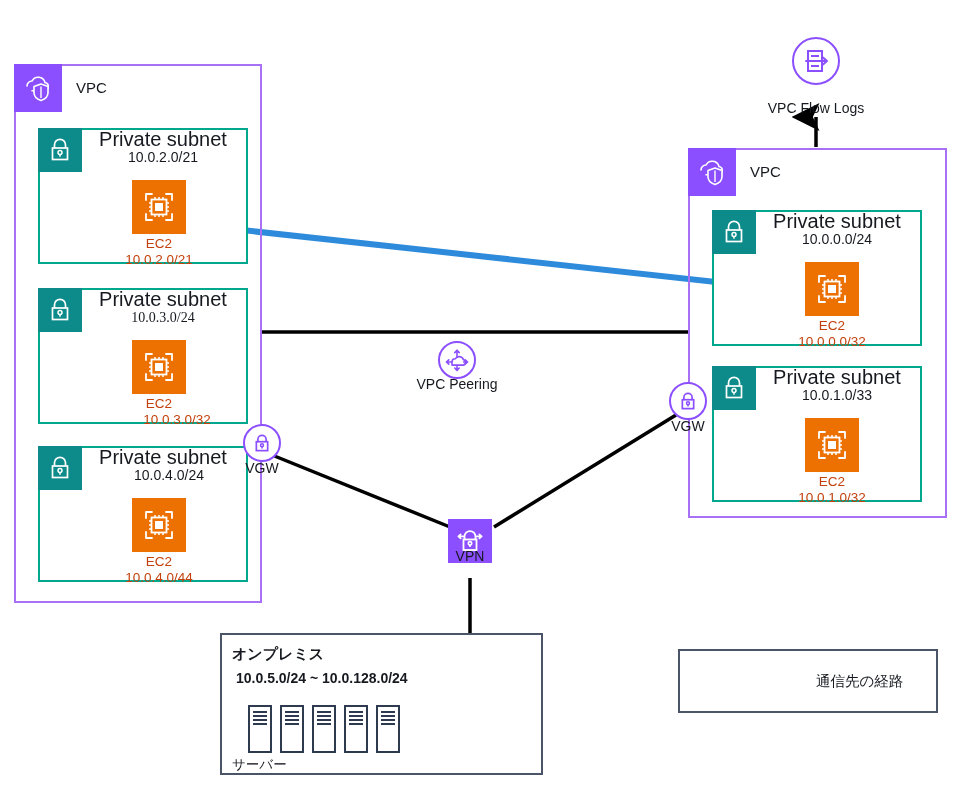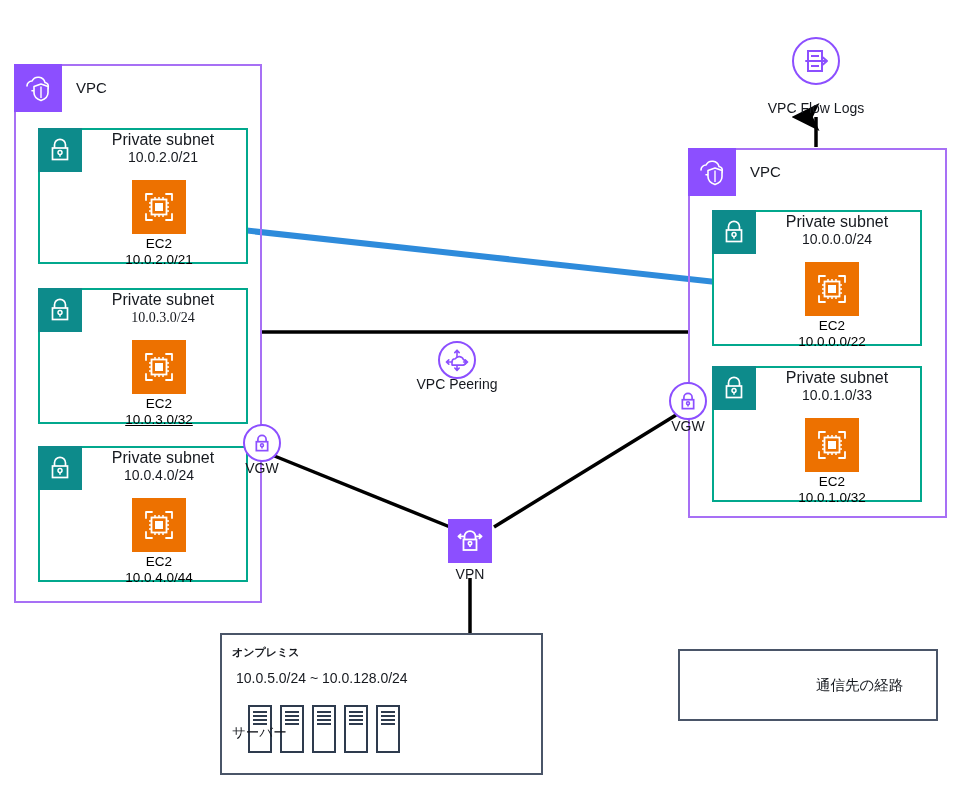--- a/index.html
+++ b/index.html
@@ -49,21 +49,21 @@
   .subnet-badge {
     width: 44px; height: 44px;
     background: #0d8b8b;
     display: flex;
     align-items: center;
     justify-content: center;
     box-sizing: border-box;
   }
   .subnet-label {
     text-align: center;
-    font-size: 16px;
+    font-size: 20px;
     line-height: 17px;
     color: #16191f;
     white-space: nowrap;
   }
   .subnet-cidr {
     text-align: center;
     font-size: 14px;
     line-height: 17px;
     color: #16191f;
     white-space: nowrap;
@@ -72,21 +72,21 @@
   
   .ec2-icon {
     width: 54px; height: 54px;
     background: #ed7100;
     display: flex; align-items: center; justify-content: center;
   }
   .node-caption {
     text-align: center;
     font-size: 13.5px;
     line-height: 16px;
-    color: #000000;
+    color: #c2410c;
     white-space: nowrap;
   }
 
   .circle-icon {
     width: 38px; height: 38px;
     border: 2px solid #8c4fff;
     border-radius: 50%;
     background: #ffffff;
     display: flex; align-items: center; justify-content: center;
     box-sizing: border-box;
@@ -107,21 +107,21 @@
     white-space: nowrap;
   }
 
   
   .onprem-box {
     border: 2px solid #4a5568;
     background: #ffffff;
     box-sizing: border-box;
   }
   .onprem-title {
-    font-size: 11px;
+    font-size: 15px;
     font-weight: bold;
     color: #16191f;
     white-space: nowrap;
   }
   .onprem-cidr {
     font-size: 14px;
     color: #16191f;
     white-space: nowrap;
   }
   .server-row { display: flex; gap: 8px; }
@@ -269,33 +269,33 @@
         <line x1="9" y1="15" x2="11.5" y2="15"></line>
         <line x1="9" y1="19" x2="11.5" y2="19"></line>
         <line x1="9" y1="23" x2="11.5" y2="23"></line>
         <line x1="26.5" y1="15" x2="29" y2="15"></line>
         <line x1="26.5" y1="19" x2="29" y2="19"></line>
         <line x1="26.5" y1="23" x2="29" y2="23"></line>
       </g>
     </svg>
   </div>
   <div class="abs node-caption" style="left:79px; top:396px; width:160px;">EC2</div>
-  <div class="abs node-caption" style="left:79px; top:412px; width:160px;text-decoration:underline;">10.0.3.0/32</div>
+  <div class="abs node-caption" style="left:97px; top:412px; width:160px;">10.0.3.0/32</div>
 
   <div class="abs subnet-box" style="left:38px; top:446px; width:210px; height:136px;"></div>
   <div class="abs subnet-badge" style="left:38px; top:446px;">
     <svg width="28" height="28" viewBox="0 0 28 28">
       <path d="M8.5,12 v-3.2 a5.5,5.5 0 0 1 11,0 v3.2" fill="none" stroke="#ffffff" stroke-width="1.7"></path>
       <rect x="6.5" y="12" width="15" height="11.5" fill="none" stroke="#ffffff" stroke-width="1.7"></rect>
       <circle cx="14" cy="16.6" r="2" fill="none" stroke="#ffffff" stroke-width="1.5"></circle>
       <line x1="14" y1="18.2" x2="14" y2="20.8" stroke="#ffffff" stroke-width="1.5"></line>
     </svg>
   </div>
   <div class="abs subnet-label" style="left:82px; top:449px; width:162px;">Private subnet</div>
-  <div class="abs subnet-cidr" style="left:78px; top:467px; width:162px;">10.0.4.0/24</div>
+  <div class="abs subnet-cidr" style="left:88px; top:467px; width:162px;">10.0.4.0/24</div>
   <div class="abs ec2-icon" style="left:132px; top:498px;">
     <svg width="38" height="38" viewBox="0 0 38 38">
       <path d="M26,6 h6 v6 M32,26 v6 h-6 M12,32 h-6 v-6 M6,12 v-6 h6" fill="none" stroke="#ffffff" stroke-width="1.8" stroke-linecap="round" stroke-linejoin="round"></path>
       <rect x="11.5" y="11.5" width="15" height="15" fill="none" stroke="#ffffff" stroke-width="1.8"></rect>
       <rect x="15" y="15" width="8" height="8" fill="#ffffff"></rect>
       <g stroke="#ffffff" stroke-width="1.5">
         <line x1="15" y1="9" x2="15" y2="11.5"></line>
         <line x1="19" y1="9" x2="19" y2="11.5"></line>
         <line x1="23" y1="9" x2="23" y2="11.5"></line>
         <line x1="15" y1="26.5" x2="15" y2="29"></line>
@@ -350,21 +350,21 @@
         <line x1="9" y1="15" x2="11.5" y2="15"></line>
         <line x1="9" y1="19" x2="11.5" y2="19"></line>
         <line x1="9" y1="23" x2="11.5" y2="23"></line>
         <line x1="26.5" y1="15" x2="29" y2="15"></line>
         <line x1="26.5" y1="19" x2="29" y2="19"></line>
         <line x1="26.5" y1="23" x2="29" y2="23"></line>
       </g>
     </svg>
   </div>
   <div class="abs node-caption" style="left:752px; top:318px; width:160px;">EC2</div>
-  <div class="abs node-caption" style="left:752px; top:334px; width:160px;">10.0.0.0/22</div>
+  <div class="abs node-caption" style="left:752px; top:334px; width:160px;">10.0.0.0/32</div>
 
   <div class="abs subnet-box" style="left:712px; top:366px; width:210px; height:136px;"></div>
   <div class="abs subnet-badge" style="left:712px; top:366px;">
     <svg width="28" height="28" viewBox="0 0 28 28">
       <path d="M8.5,12 v-3.2 a5.5,5.5 0 0 1 11,0 v3.2" fill="none" stroke="#ffffff" stroke-width="1.7"></path>
       <rect x="6.5" y="12" width="15" height="11.5" fill="none" stroke="#ffffff" stroke-width="1.7"></rect>
       <circle cx="14" cy="16.6" r="2" fill="none" stroke="#ffffff" stroke-width="1.5"></circle>
       <line x1="14" y1="18.2" x2="14" y2="20.8" stroke="#ffffff" stroke-width="1.5"></line>
     </svg>
   </div>
@@ -445,39 +445,39 @@
       <path d="M10.5,14 v-2.4 a5.5,5.5 0 0 1 11,0 v2.4" fill="none" stroke="#ffffff" stroke-width="1.8"></path>
       <rect x="9.5" y="14.5" width="13" height="10.5" fill="none" stroke="#ffffff" stroke-width="1.8"></rect>
       <circle cx="16" cy="18.3" r="1.7" fill="none" stroke="#ffffff" stroke-width="1.6"></circle>
       <line x1="16" y1="19.6" x2="16" y2="22" stroke="#ffffff" stroke-width="1.6"></line>
       <g stroke="#ffffff" stroke-width="1.8" stroke-linecap="round" stroke-linejoin="round" fill="none">
         <path d="M9.4,11.4 H4.8 M6.6,9.4 L4.4,11.4 L6.6,13.4"></path>
         <path d="M22.6,11.4 H27.2 M25.4,9.4 L27.6,11.4 L25.4,13.4"></path>
       </g>
     </svg>
   </div>
-  <div class="abs icon-caption" style="left:430px; top:566px; width:80px;">VPN</div>
+  <div class="abs icon-caption" style="left:430px; top:548px; width:80px;">VPN</div>
 
   <div class="abs circle-icon" style="left:448px; top:670px;">
     <svg width="28" height="28" viewBox="0 0 28 28">
       <g stroke="#8c4fff" stroke-width="1.9" stroke-linecap="round" stroke-linejoin="round" fill="none">
         <line x1="14" y1="4.5" x2="14" y2="23.5"></line>
         <line x1="4.5" y1="14" x2="23.5" y2="14"></line>
         <path d="M11.6,6.9 L14,4.3 L16.4,6.9"></path>
         <path d="M11.6,21.1 L14,23.7 L16.4,21.1"></path>
         <path d="M6.9,11.6 L4.3,14 L6.9,16.4"></path>
         <path d="M21.1,11.6 L23.7,14 L21.1,16.4"></path>
       </g>
     </svg>
   </div>
   <div class="abs icon-caption" style="left:429px; top:708px; width:80px;">CGW</div>
 
   <div class="abs onprem-box" style="left:220px; top:633px; width:323px; height:142px;"></div>
   <div class="abs onprem-title" style="left:232px; top:645px;">オンプレミス</div>
-  <div class="abs onprem-cidr" style="left:236px; top:670px;">10.0.5.0/24 ~ 10.0.128.0/24</div>
+  <div class="abs onprem-cidr" style="left:236px; top:670px;font-weight:bold;">10.0.5.0/24 ~ 10.0.128.0/24</div>
 
   <div class="abs server-row" style="left:248px; top:705px;">
     <div class="server">
       <div class="ln"></div>
         <div class="ln"></div>
         <div class="ln"></div>
         <div class="ln"></div>
     </div>
     <div class="server">
       <div class="ln"></div>
@@ -497,19 +497,19 @@
         <div class="ln"></div>
         <div class="ln"></div>
     </div>
     <div class="server">
       <div class="ln"></div>
         <div class="ln"></div>
         <div class="ln"></div>
         <div class="ln"></div>
     </div>
   </div>
-  <div class="abs server-caption" style="left:232px; top:724px;font-family:Liberation Mono, monospace;">サーバー</div>
-
-  <div class="abs legend-box" style="left:678px; top:649px; width:260px; height:72px;">
+  <div class="abs server-caption" style="left:232px; top:756px;font-family:Liberation Mono, monospace;">サーバー</div>
+
+  <div class="abs legend-box" style="left:678px; top:649px; width:260px; height:64px;">
     <div class="legend-text" style="margin-left:136px;">通信先の経路</div>
   </div>
 
 </div>
 
 </body></html>

